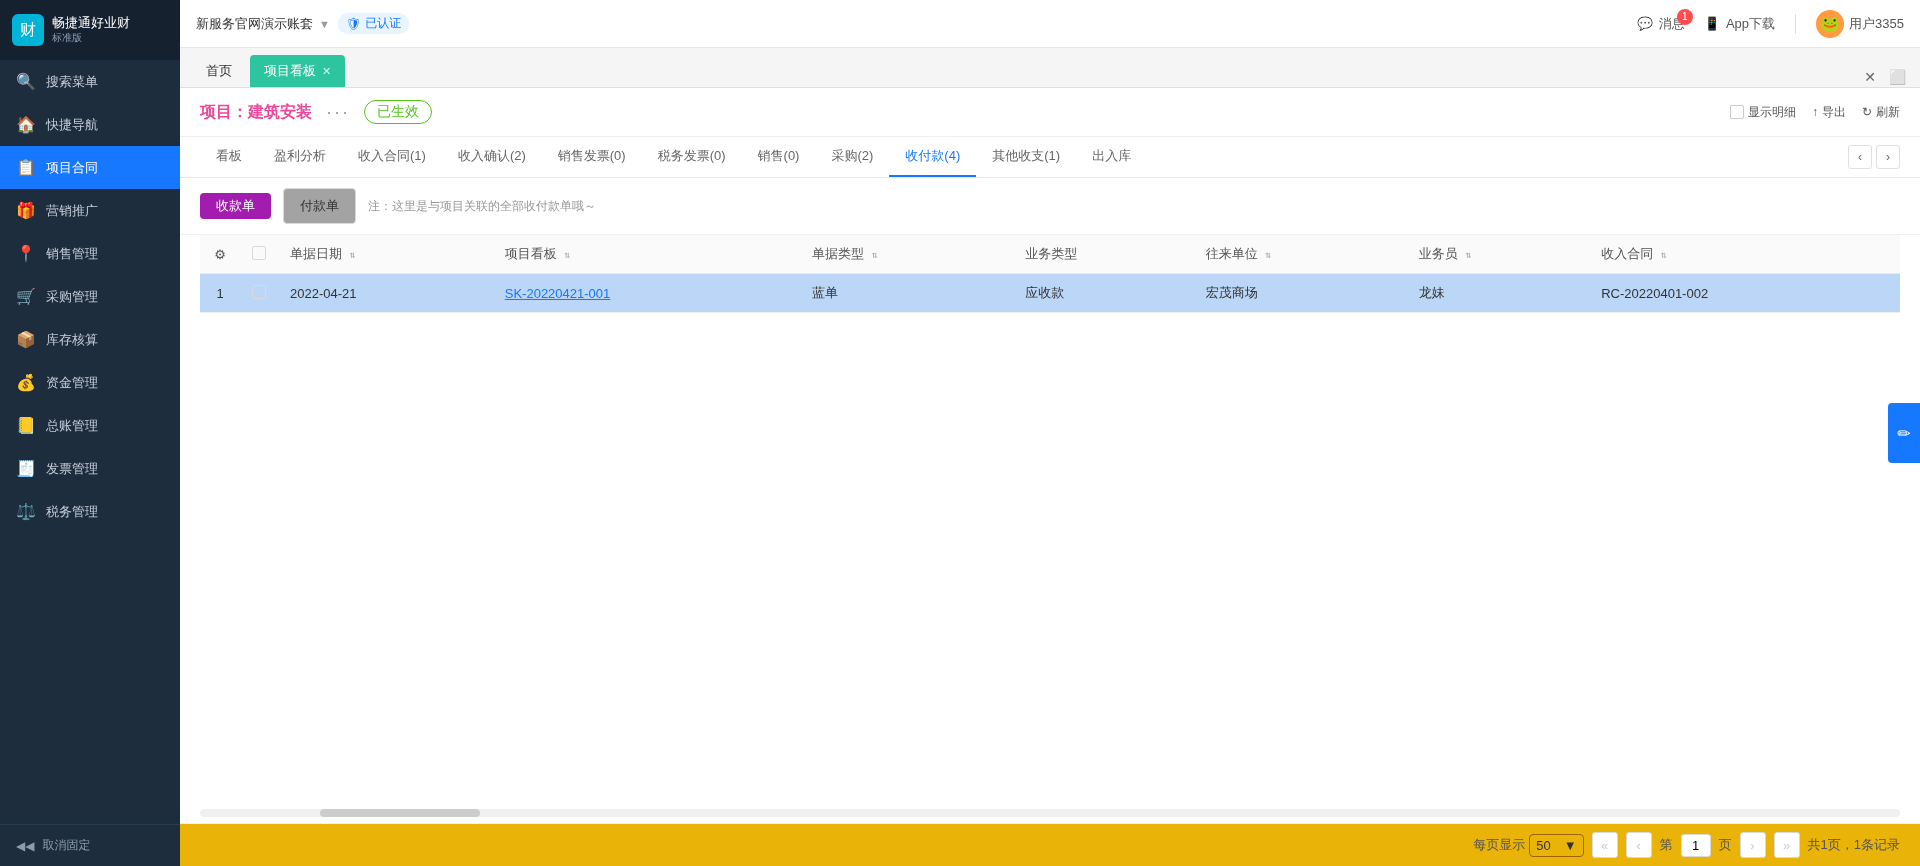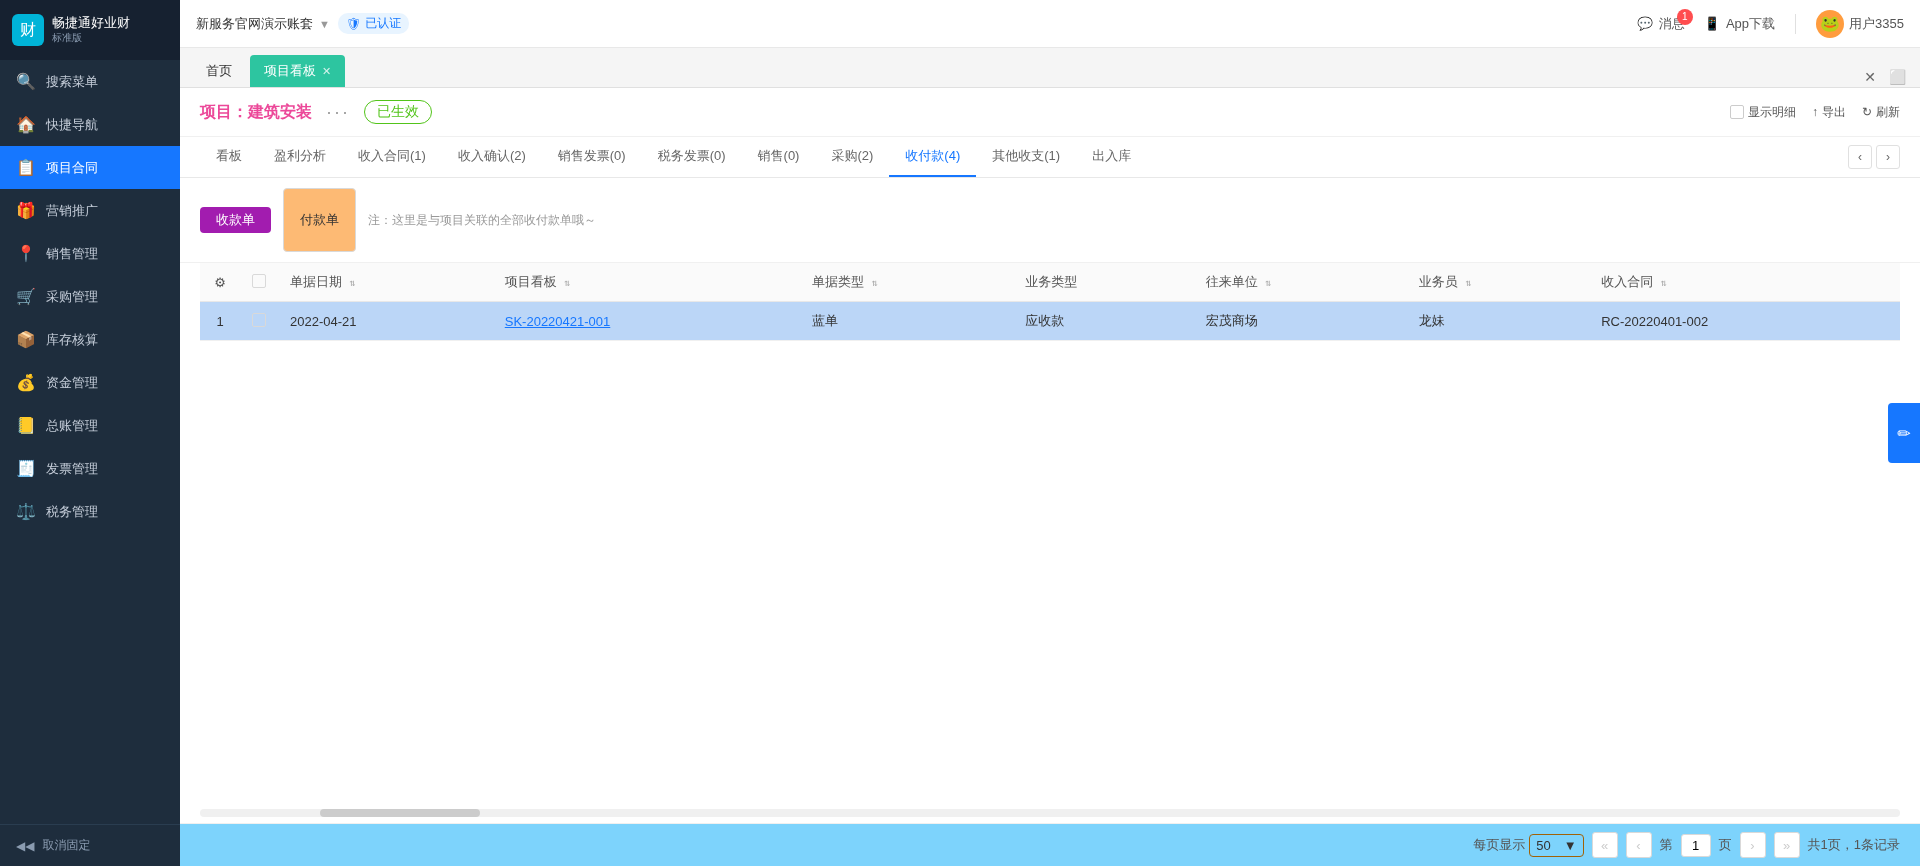--- a/index.html
+++ b/index.html
@@ -272,25 +272,25 @@
     .btn-primary {
       background: #a21caf;
       color: white;
       border: none;
       border-radius: 4px;
       padding: 4px 16px;
       font-size: 13px;
       cursor: pointer;
     }
     .btn-default {
-      background: #fdba74;
+      background: #a3a3a3;
       color: #333;
       border: 1px solid #d9d9d9;
       border-radius: 4px;
-      padding: 22px 16px;
+      padding: 8px 16px;
       font-size: 13px;
       cursor: pointer;
     }
     .filter-note { color: #999; font-size: 12px; }
 
     
     .table-container {
       flex: 1;
       overflow: auto;
       padding: 0 20px;
@@ -361,21 +361,21 @@
       border-radius: 4px;
     }
 
     
     .pagination {
       display: flex;
       align-items: center;
       justify-content: flex-end;
       padding: 8px 20px;
       gap: 8px;
-      background: #7dd3fc;
+      background: #eab308;
       border-top: 1px solid #f0f0f0;
       font-size: 13px;
       color: #555;
     }
     .page-size-select {
       display: flex;
       align-items: center;
       gap: 4px;
     }
     .select-box {

